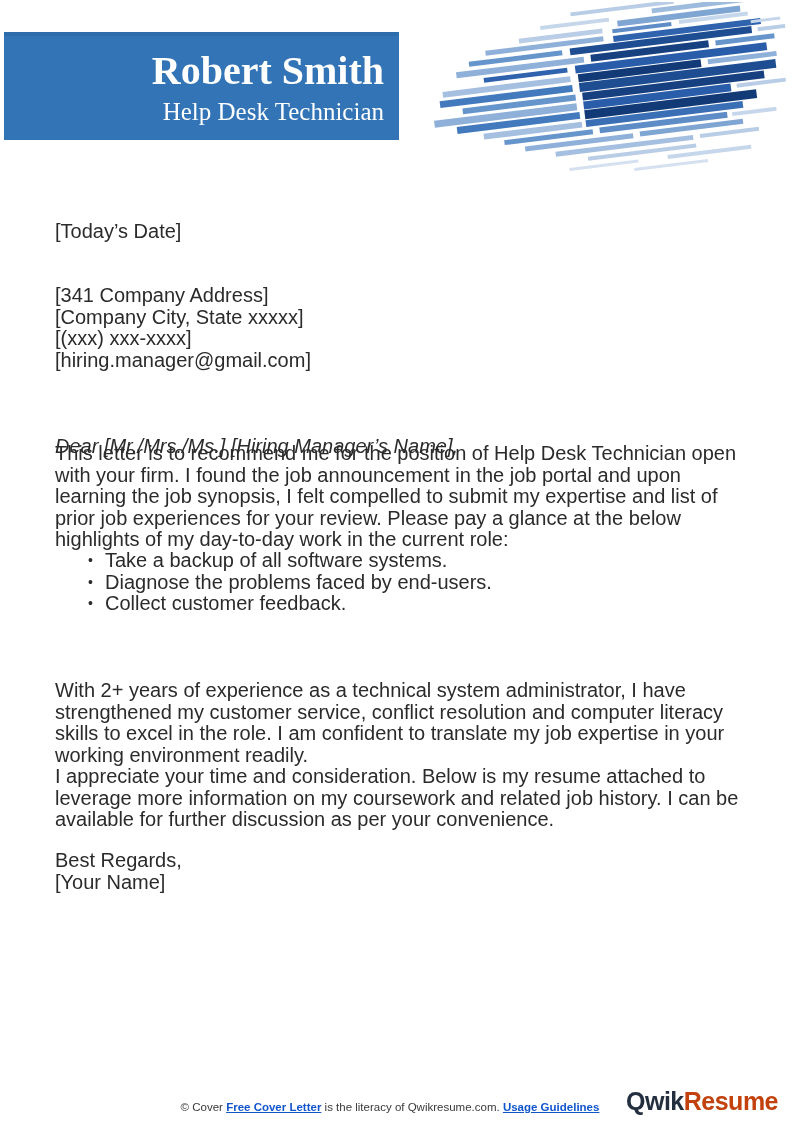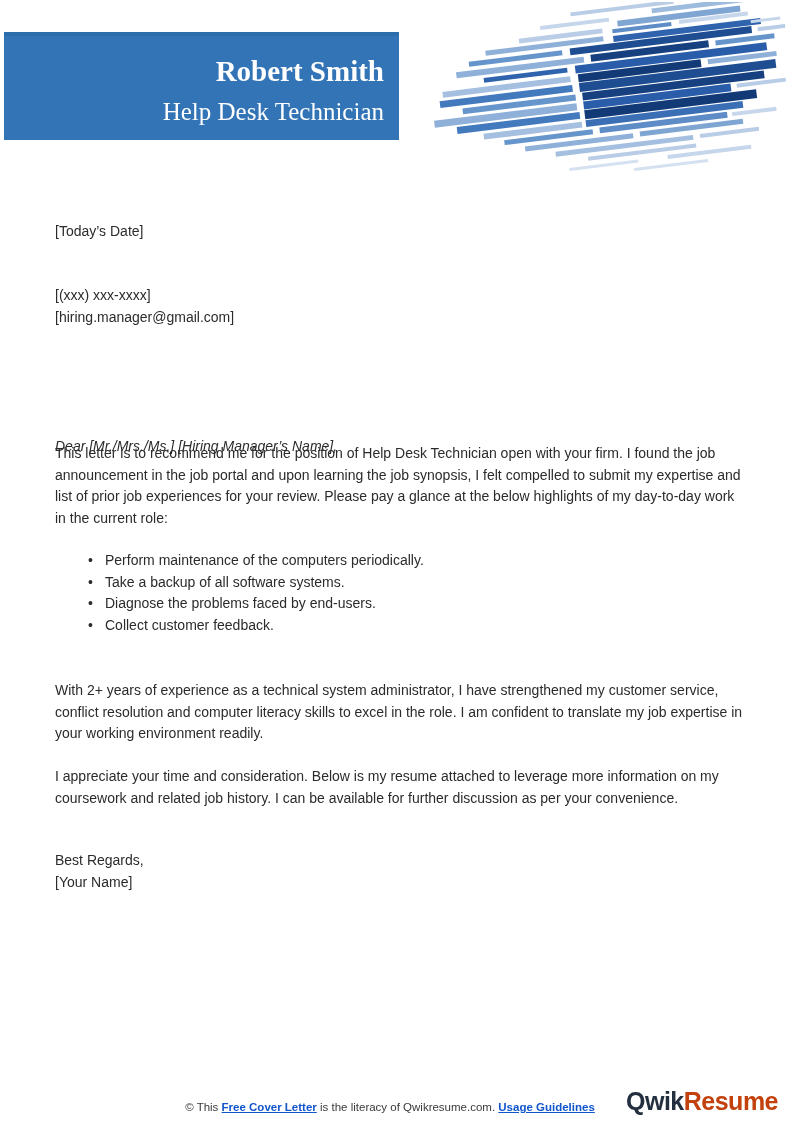--- a/index.html
+++ b/index.html
@@ -21,21 +21,21 @@
     left: 4px; top: 32px;
     width: 395px; height: 108px;
     background: #3274b5;
     border-top: 4px solid #2e6dab;
     text-align: right;
     padding: 12px 15px 0 0;
   }
   .banner .name {
     font-family: "Liberation Serif", serif;
     font-weight: 700;
-    font-size: 29px;
+    font-size: 40px;
     line-height: 46px;
     color: #ffffff;
     text-align: right;
   }
   .banner .role {
     font-family: "Liberation Serif", serif;
     font-weight: 400;
     font-size: 25px;
     line-height: 36px;
     color: #ffffff;
@@ -44,21 +44,21 @@
     position: absolute;
     left: 430px; top: 2px;
     width: 365px; height: 183px;
   }
 
   
   .block {
     position: absolute;
     left: 55px;
     width: 692px;
-    font-size: 14px;
+    font-size: 20px;
     line-height: 21.5px;
     color: #2b2b2b;
   }
   .date-block      { top: 221px; }
   .address-block   { top: 285px; }
   .salutation      { top: 436px; font-style: italic; }
   .para-1          { top: 443px; }
   .bullet-list     { top: 550px; list-style: none; }
   .bullet-list li  { position: relative; padding-left: 50px; line-height: 21.5px; }
   .bullet-list li::before {
@@ -154,46 +154,47 @@
       <rect x="150" y="153" width="110" height="4" fill="#b9cde6"></rect>
       <rect x="230" y="161" width="85" height="4" fill="#c7d7eb"></rect>
       <rect x="130" y="162" width="70" height="3" fill="#d5e1f0"></rect>
       <rect x="195" y="170" width="75" height="3" fill="#d5e1f0"></rect>
     </g>
   </svg>
 
   <div class="block date-block">[Today’s Date]</div>
 
   <div class="block address-block">
+    <div>[341 Company Address]</div>
+    <div>[Company City, State xxxxx]</div>
     <div>[(xxx) xxx-xxxx]</div>
     <div>[hiring.manager@gmail.com]</div>
   </div>
 
   <div class="block salutation">Dear [Mr./Mrs./Ms.] [Hiring Manager’s Name],</div>
 
   <div class="block para-1">This letter is to recommend me for the position of Help Desk Technician open with your firm. I found the job announcement in the job portal and upon learning the job synopsis, I felt compelled to submit my expertise and list of prior job experiences for your review. Please pay a glance at the below highlights of my day-to-day work in the current role:</div>
 
   <ul class="block bullet-list">
-    <li>Perform maintenance of the computers periodically.</li>
     <li>Take a backup of all software systems.</li>
     <li>Diagnose the problems faced by end-users.</li>
     <li>Collect customer feedback.</li>
   </ul>
 
   <div class="block para-2">With 2+ years of experience as a technical system administrator, I have strengthened my customer service, conflict resolution and computer literacy skills to excel in the role. I am confident to translate my job expertise in your working environment readily.</div>
 
   <div class="block para-3">I appreciate your time and consideration. Below is my resume attached to leverage more information on my coursework and related job history. I can be available for further discussion as per your convenience.</div>
 
   <div class="block closing-block">
     <div>Best Regards,</div>
     <div>[Your Name]</div>
   </div>
 
   <div class="footer-line">
-    <span>© This</span>
+    <span>© Cover</span>
     <a>Free Cover Letter</a>
     <span>is the literacy of Qwikresume.com.</span>
     <a>Usage Guidelines</a>
   </div>
 
   <div class="logo">
     <span class="qwik">Qwik</span><span class="resume">Resume</span>
   </div>
 
 </div>

